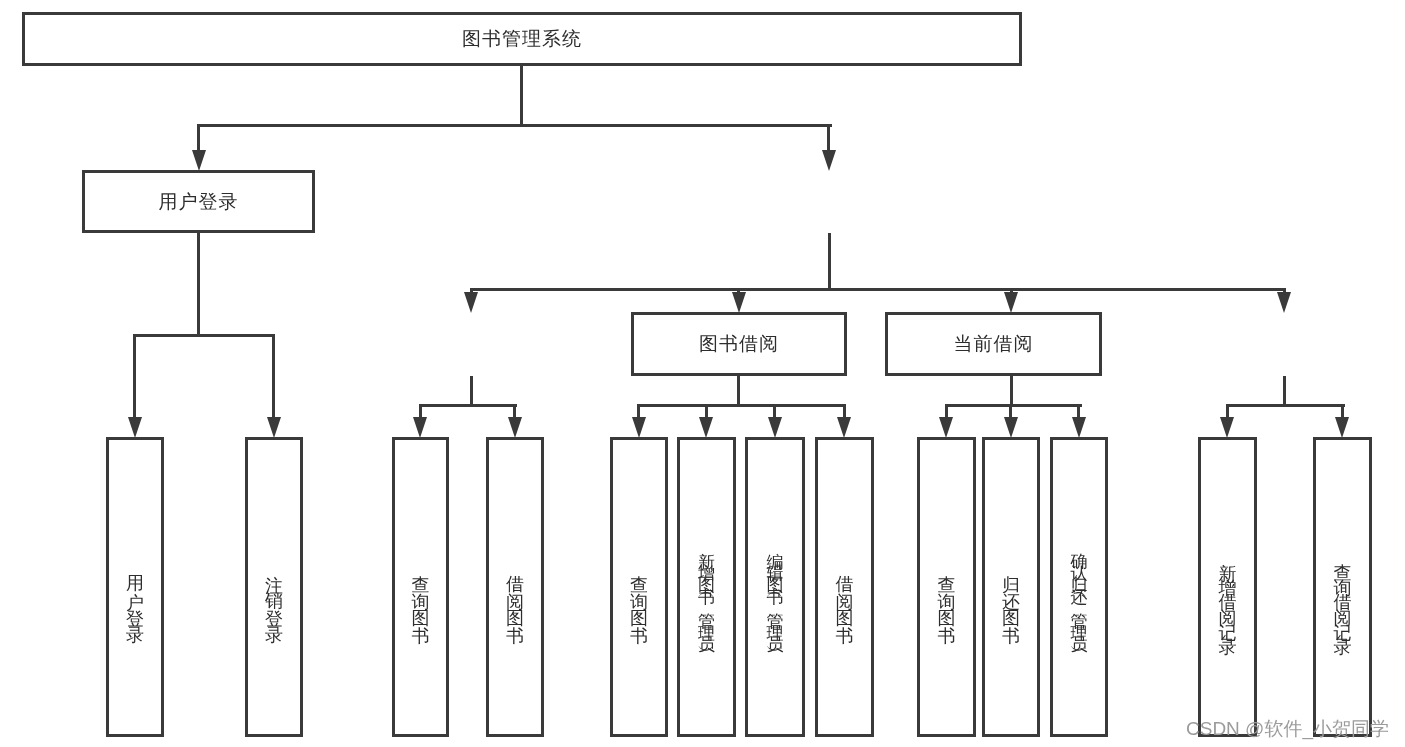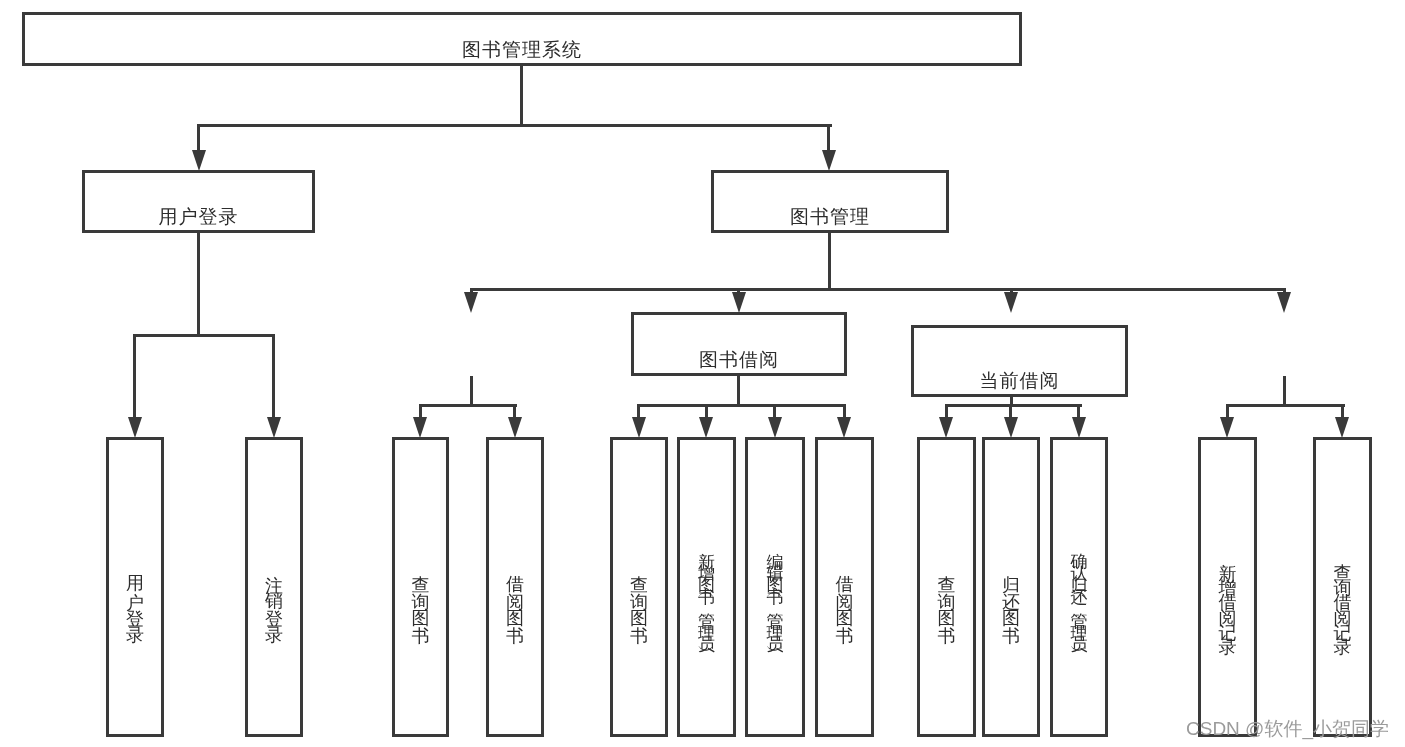--- a/index.html
+++ b/index.html
@@ -10,21 +10,21 @@
   }
   html,body{margin:0;padding:0;background:var(--bg);}
   body{font-family:"Liberation Sans","DejaVu Sans",sans-serif;}
   #canvas{
     position:relative;width:1405px;height:747px;background:var(--bg);
     overflow:hidden;
   }
   .node{
     position:absolute;box-sizing:border-box;background:var(--bg);
     border:3px solid var(--line);
-    display:flex;align-items:flex-end;justify-content:center;
+    display:flex;align-items:center;justify-content:center;
     font-size:19px;color:var(--text);letter-spacing:1px;
     white-space:nowrap;z-index:2;
   }
   .leaf{
     position:absolute;box-sizing:border-box;background:var(--bg);
     border:3px solid var(--line);top:437px;height:300px;
     display:flex;align-items:center;justify-content:center;
     color:var(--text);z-index:2;
   }
   .vtext{
@@ -52,28 +52,25 @@
 
 <div id="canvas">
 
   <div class="node" style="left:22px;top:12px;width:1000px;height:54px;">
     <span>图书管理系统</span>
   </div>
 
   <div class="node" style="left:82px;top:170px;width:233px;height:63px;">
     <span>用户登录</span>
   </div>
-  <div class="node" style="left:711px;top:170px;width:238px;height:63px;">
-    <span>图书管理</span>
-  </div>
 
   <div class="node" style="left:631px;top:312px;width:216px;height:64px;">
     <span>图书借阅</span>
   </div>
-  <div class="node" style="left:911px;top:312px;width:217px;height:72px;margin-top:13px;">
+  <div class="node" style="left:885px;top:312px;width:217px;height:64px;">
     <span>当前借阅</span>
   </div>
 
   <div class="leaf ls4" style="left:106px;width:58px;">
     <span class="vtext">用户登录</span>
   </div>
   <div class="leaf ls4" style="left:245px;width:58px;">
     <span class="vtext">注销登录</span>
   </div>
 

